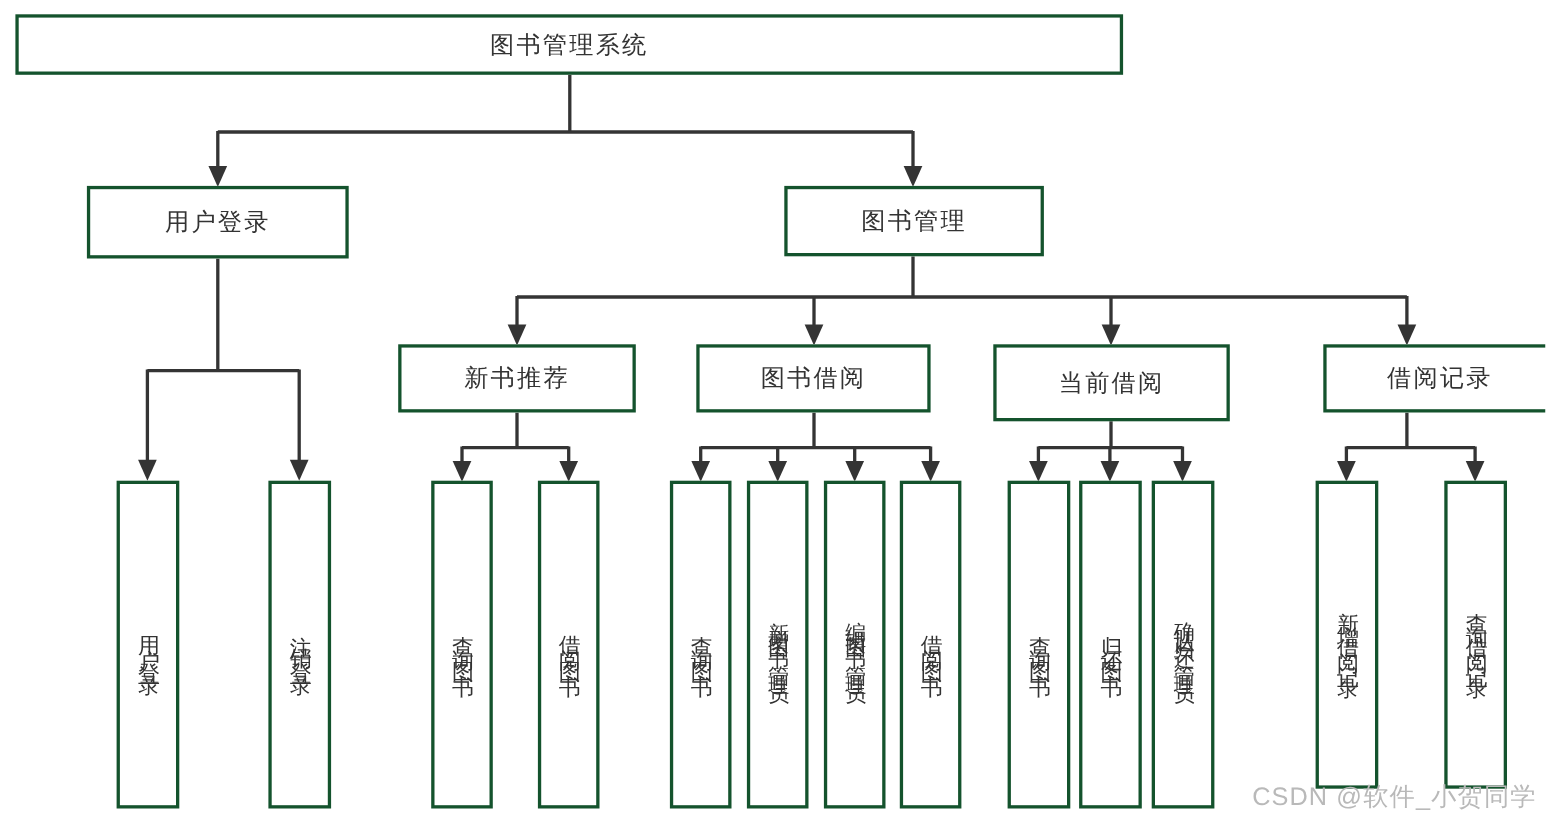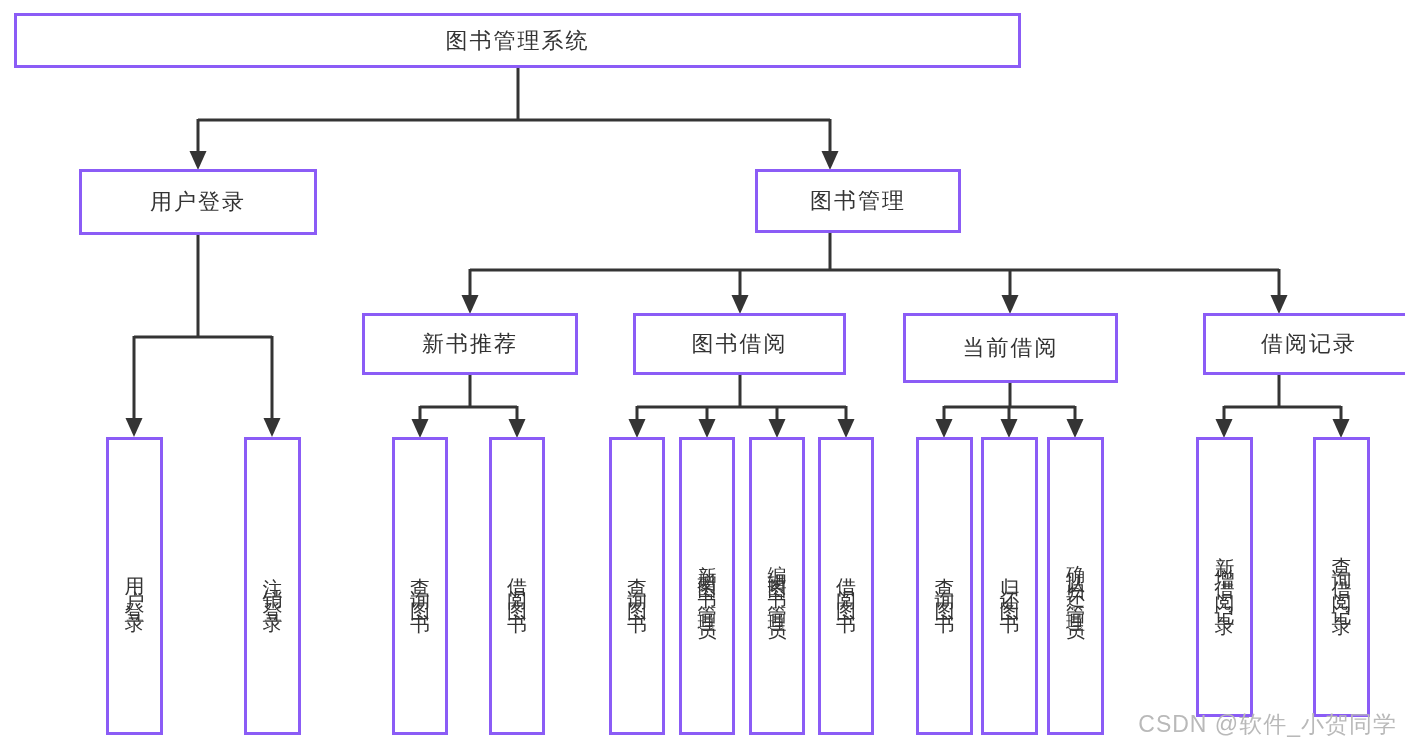--- a/index.html
+++ b/index.html
@@ -16,21 +16,21 @@
     overflow: hidden;
   }
   svg.wires {
     position: absolute; left: 0; top: 0;
     width: 1405px; height: 747px;
     z-index: 1;
   }
   .node {
     position: absolute;
     background: #ffffff;
-    border: 3px solid #8b5cf6;
+    border: 3px solid #14532d;
     display: flex;
     align-items: center;
     justify-content: center;
     z-index: 2;
   }
   .node.h span {
     font-size: 22px;
     letter-spacing: 2px;
     white-space: nowrap;
     color: #333333;
@@ -104,21 +104,21 @@
     </g>
   </svg>
 
   <div class="node h" style="left:14px;top:13px;width:1007px;height:55px">
     <span>图书管理系统</span>
   </div>
 
   <div class="node h" style="left:79px;top:169px;width:238px;height:66px">
     <span>用户登录</span>
   </div>
-  <div class="node h" style="left:755px;top:169px;width:206px;height:64px">
+  <div class="node h" style="left:713px;top:169px;width:236px;height:64px">
     <span>图书管理</span>
   </div>
 
   <div class="node h" style="left:633px;top:313px;width:213px;height:62px">
     <span>图书借阅</span>
   </div>
   <div class="node h" style="left:362px;top:313px;width:216px;height:62px">
     <span>新书推荐</span>
   </div>
   <div class="node h" style="left:903px;top:313px;width:215px;height:70px">

